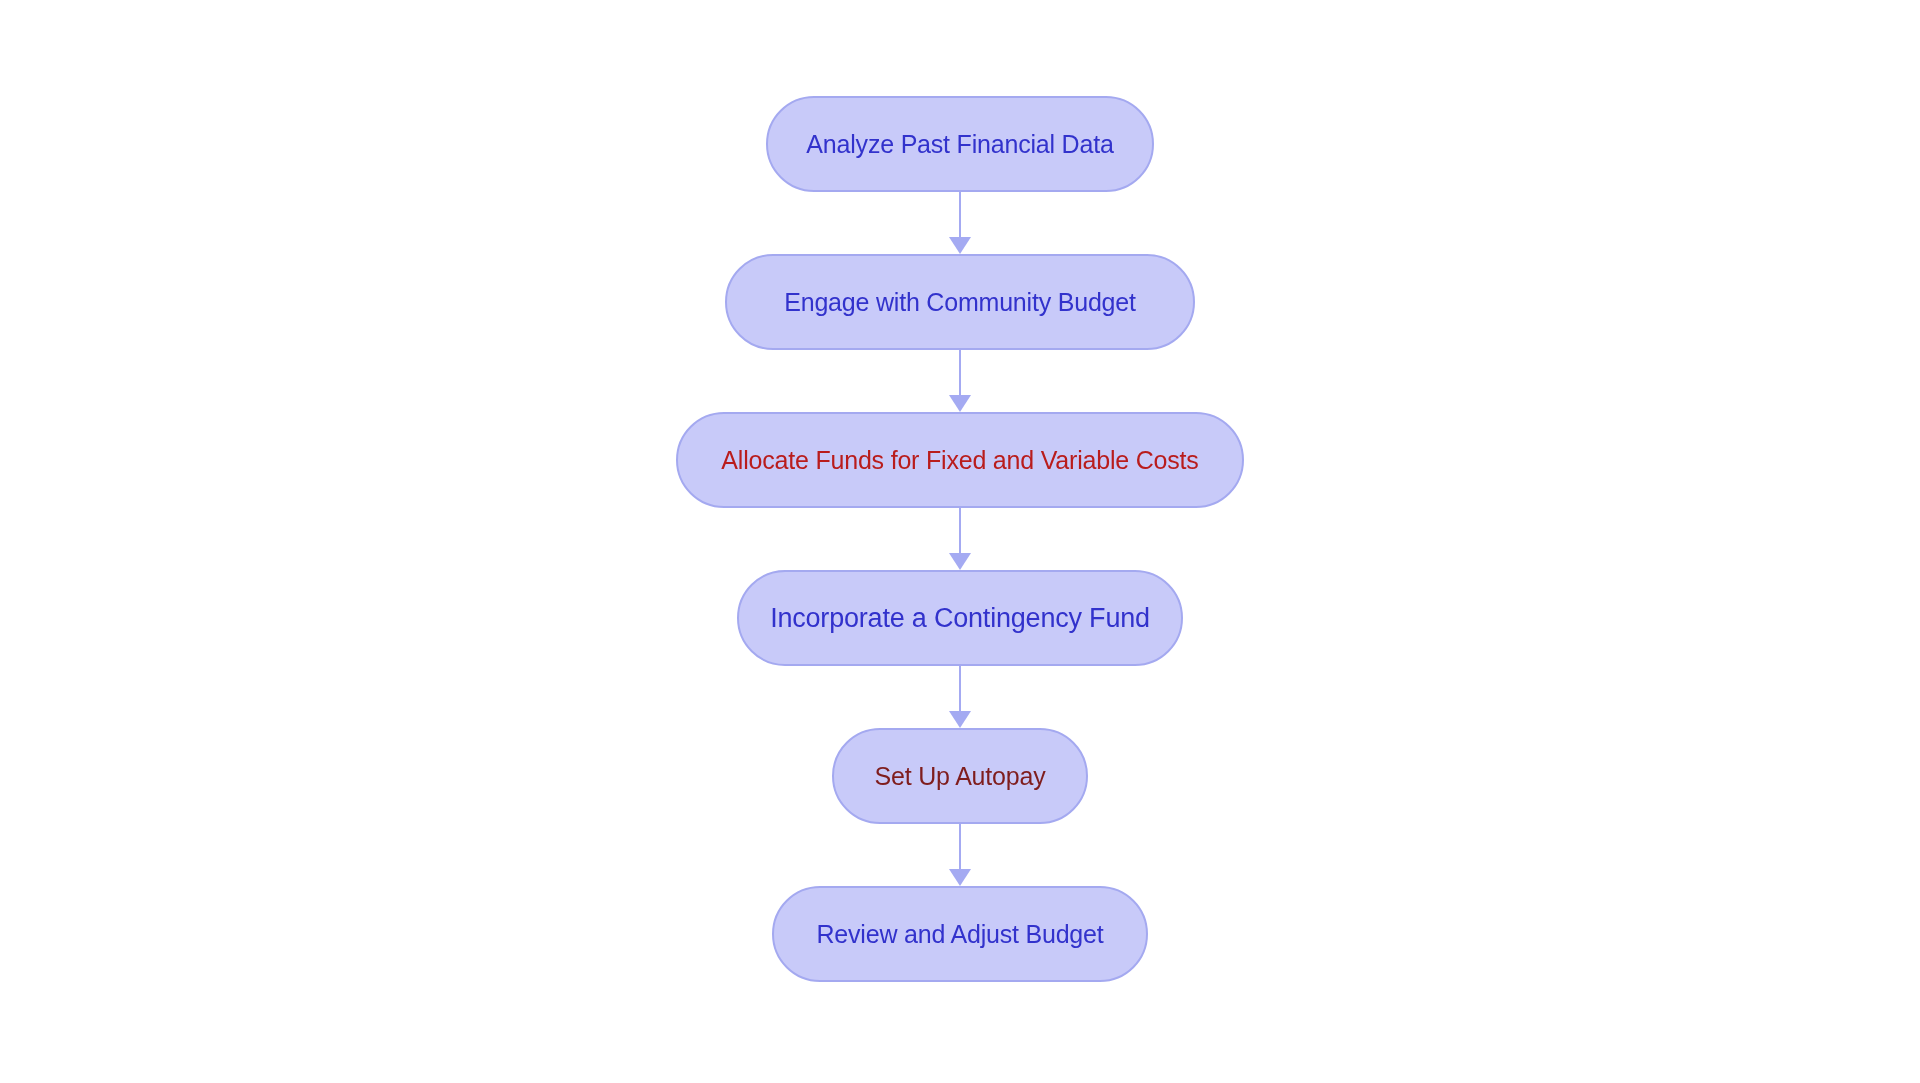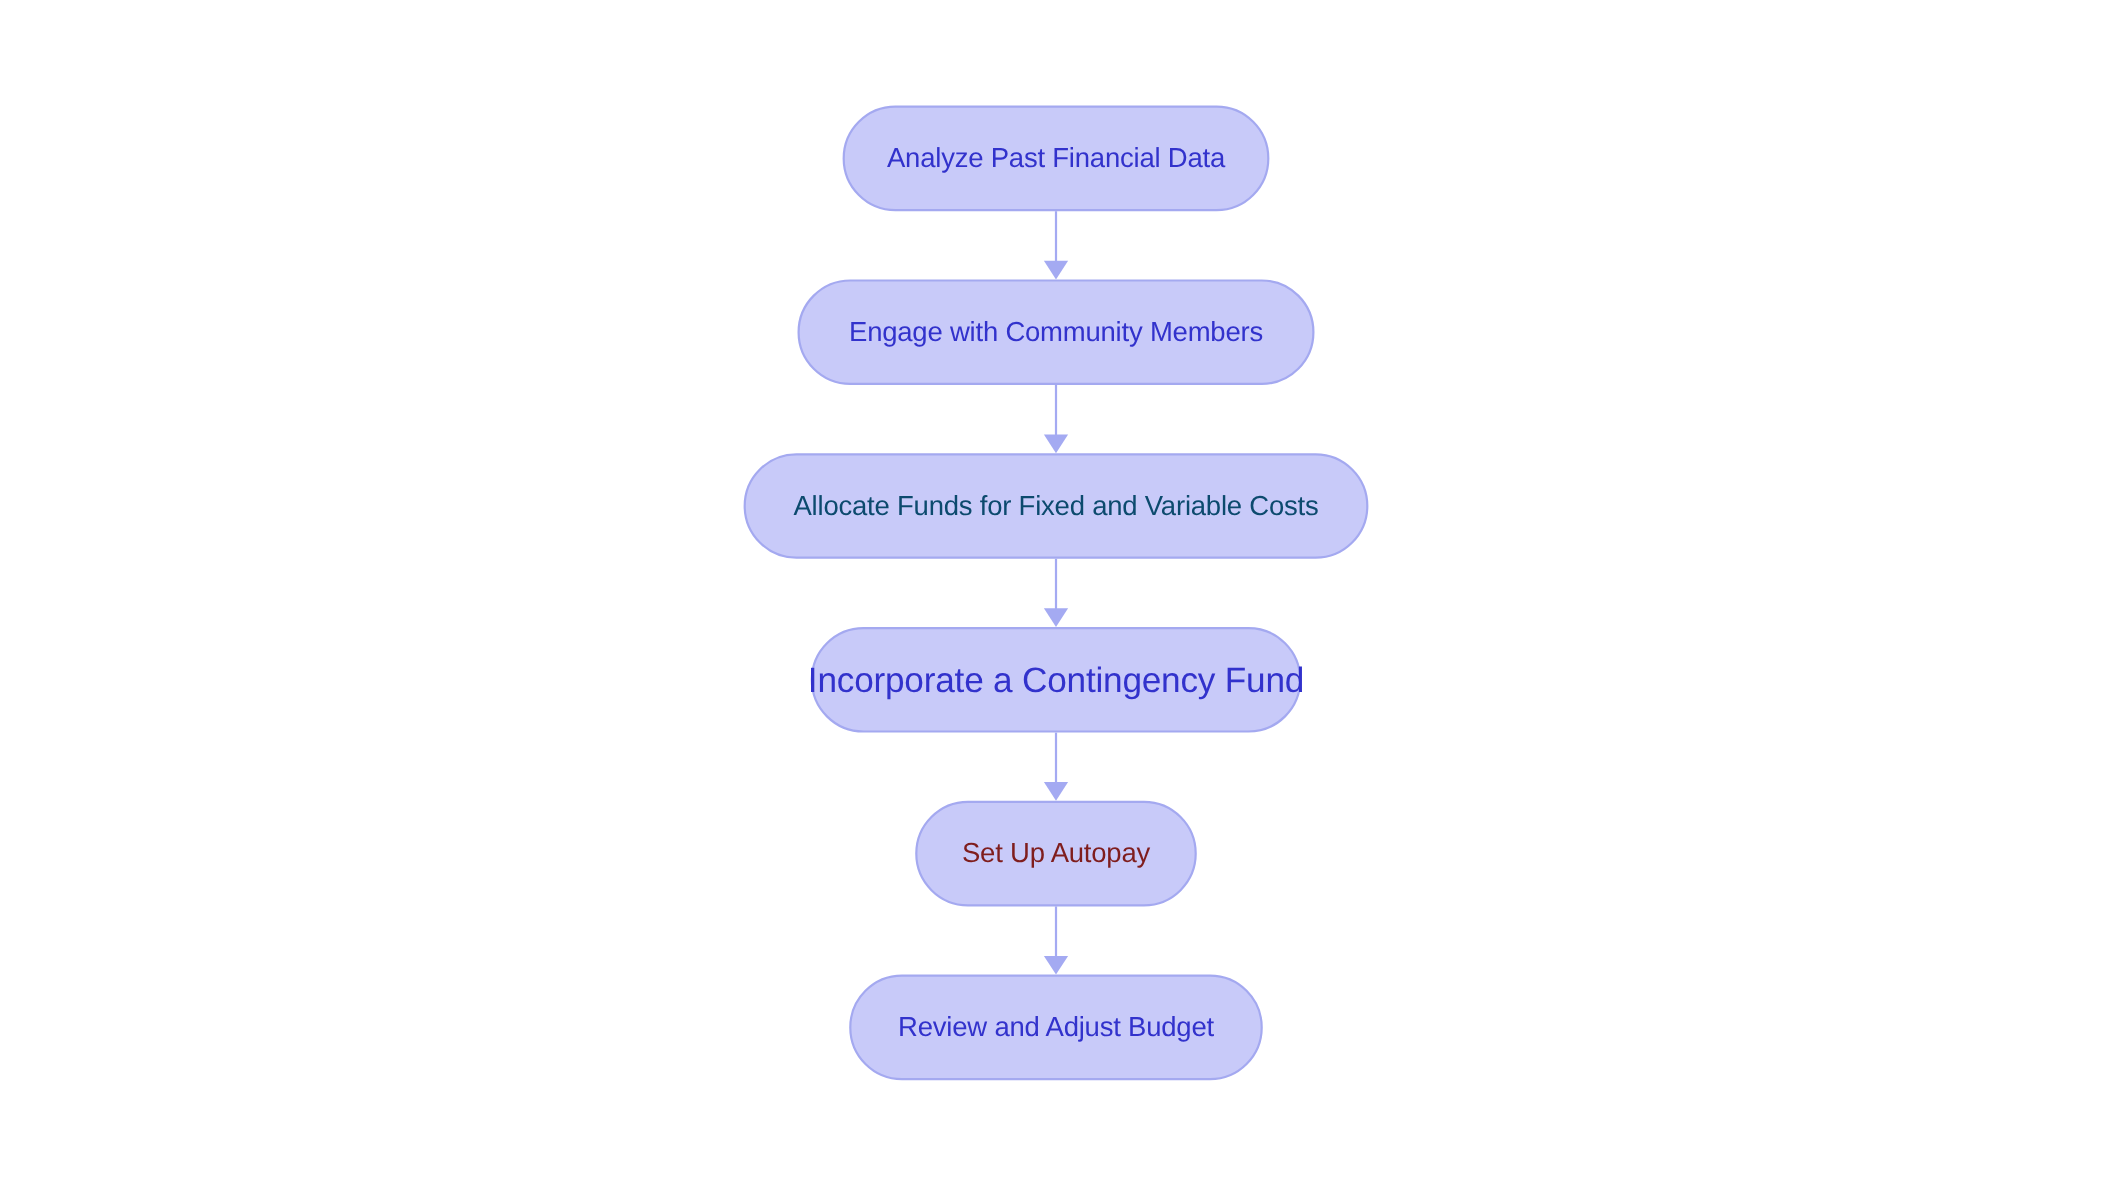--- a/index.html
+++ b/index.html
@@ -85,38 +85,38 @@
     <div class="flow-node" id="n1" style="width: 388px; height: 96px; font-size: 25px; background: rgb(200, 202, 249); border-color: rgb(164, 169, 240); color: rgb(50, 50, 204);">
       <span class="node-label">Analyze Past Financial Data</span>
     </div>
 
     <div class="flow-connector">
       <div class="connector-line" style="height: 46px; background: rgb(164, 170, 242);"></div>
       <div class="connector-head" style="border-top-color: rgb(164, 170, 242);"></div>
     </div>
 
     <div class="flow-node" id="n2" style="width: 470px; height: 96px; font-size: 25px; background: rgb(200, 202, 249); border-color: rgb(164, 169, 240); color: rgb(50, 50, 204);">
-      <span class="node-label">Engage with Community Members</span>
+      <span class="node-label">Engage with Community Budget</span>
     </div>
 
     <div class="flow-connector">
       <div class="connector-line" style="height: 46px; background: rgb(164, 170, 242);"></div>
       <div class="connector-head" style="border-top-color: rgb(164, 170, 242);"></div>
     </div>
 
-    <div class="flow-node" id="n3" style="width: 568px; height: 96px; font-size: 25px; background: rgb(200, 202, 249); border-color: rgb(164, 169, 240); color: #0c4a6e;">
+    <div class="flow-node" id="n3" style="width: 568px; height: 96px; font-size: 25px; background: rgb(200, 202, 249); border-color: rgb(164, 169, 240); color: #b91c1c;">
       <span class="node-label">Allocate Funds for Fixed and Variable Costs</span>
     </div>
 
     <div class="flow-connector">
       <div class="connector-line" style="height: 46px; background: rgb(164, 170, 242);"></div>
       <div class="connector-head" style="border-top-color: rgb(164, 170, 242);"></div>
     </div>
 
-    <div class="flow-node" id="n4" style="width: 446px; height: 96px; font-size: 32px; background: rgb(200, 202, 249); border-color: rgb(164, 169, 240); color: rgb(50, 50, 204);">
+    <div class="flow-node" id="n4" style="width: 446px; height: 96px; font-size: 27px; background: rgb(200, 202, 249); border-color: rgb(164, 169, 240); color: rgb(50, 50, 204);">
       <span class="node-label">Incorporate a Contingency Fund</span>
     </div>
 
     <div class="flow-connector">
       <div class="connector-line" style="height: 46px; background: rgb(164, 170, 242);"></div>
       <div class="connector-head" style="border-top-color: rgb(164, 170, 242);"></div>
     </div>
 
     <div class="flow-node" id="n5" style="width: 256px; height: 96px; font-size: 25px; background: rgb(200, 202, 249); border-color: rgb(164, 169, 240); color: #7f1d1d;">
       <span class="node-label">Set Up Autopay</span>

